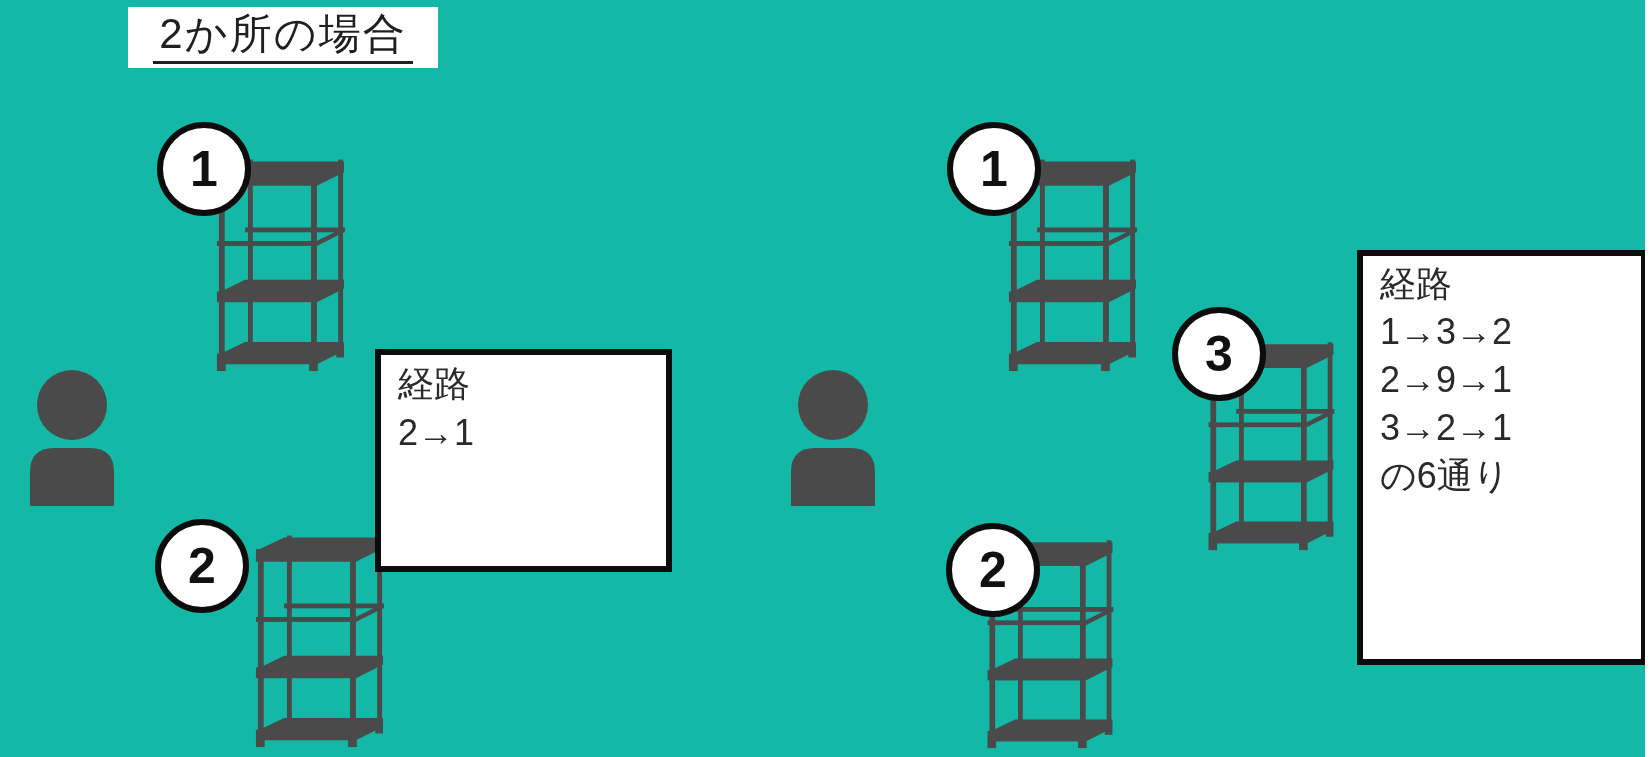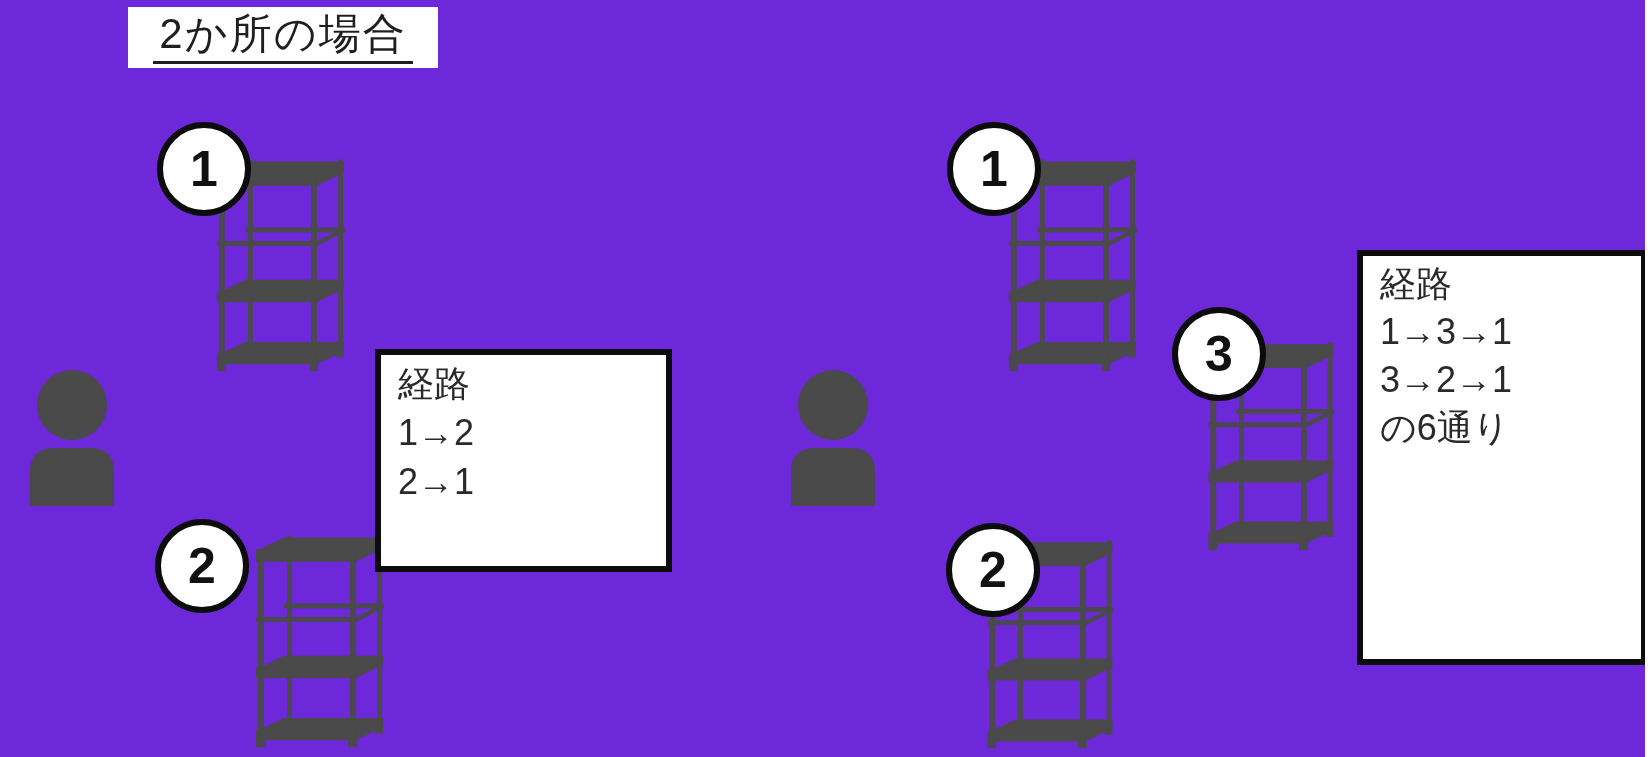--- a/index.html
+++ b/index.html
@@ -1,17 +1,17 @@
 <!DOCTYPE html>
 <html><head>
 <meta charset="utf-8">
 <style>
   html,body{margin:0;padding:0;background:#ffffff;}
   .canvas{
-    position:relative;width:1645px;height:757px;background:#6d28d9;overflow:hidden;
+    position:relative;width:1645px;height:757px;background:#14b8a6;overflow:hidden;
     font-family:"Liberation Sans","DejaVu Sans",sans-serif;color:#1a1a1a;
   }
   .abs{position:absolute;}
   .title-box{
     height:61px;background:#ffffff;display:flex;align-items:center;justify-content:center;
     font-size:42px;letter-spacing:2px;color:#1f1f1f;z-index:2;
   }
   .title-box .u{border-bottom:3px solid #1f1f1f;padding:0 6px 3px 6px;line-height:1.1;}
   .loc-circle{
     width:94px;height:94px;border-radius:50%;background:#ffffff;border:6px solid #0c0c0c;
@@ -89,21 +89,20 @@
   <svg class="abs shelf-svg" style="left:246px;top:522px;" width="146" height="226" viewBox="0 0 150 233">
       <use href="#shelf-sym" xlink:href="#shelf-sym"></use>
     </svg>
 
   <div class="abs loc-circle" style="left:155px;top:519px;">
     <span>2</span>
   </div>
 
   <div class="abs route-box small" style="left:375px;top:349px;width:297px;height:223px;">
     <div class="line">経路</div>
-    <div class="line">1→2</div>
     <div class="line">2→1</div>
   </div>
 
 
   <svg class="abs shelf-svg" style="left:999px;top:146px;" width="146" height="226" viewBox="0 0 150 233">
       <use href="#shelf-sym" xlink:href="#shelf-sym"></use>
     </svg>
 
   <div class="abs loc-circle" style="left:947px;top:122px;">
     <span>1</span>
@@ -124,18 +123,19 @@
   <svg class="abs shelf-svg" style="left:1199px;top:328px;" width="143" height="224" viewBox="0 0 150 233">
       <use href="#shelf-sym" xlink:href="#shelf-sym"></use>
     </svg>
 
   <div class="abs loc-circle" style="left:1172px;top:307px;">
     <span>3</span>
   </div>
 
   <div class="abs route-box big" style="left:1357px;top:250px;width:290px;height:415px;">
     <div class="line">経路</div>
-    <div class="line">1→3→1</div>
+    <div class="line">1→3→2</div>
+    <div class="line">2→9→1</div>
     <div class="line">3→2→1</div>
     <div class="line">の6通り</div>
   </div>
 
 </div>
 
 </body></html>

